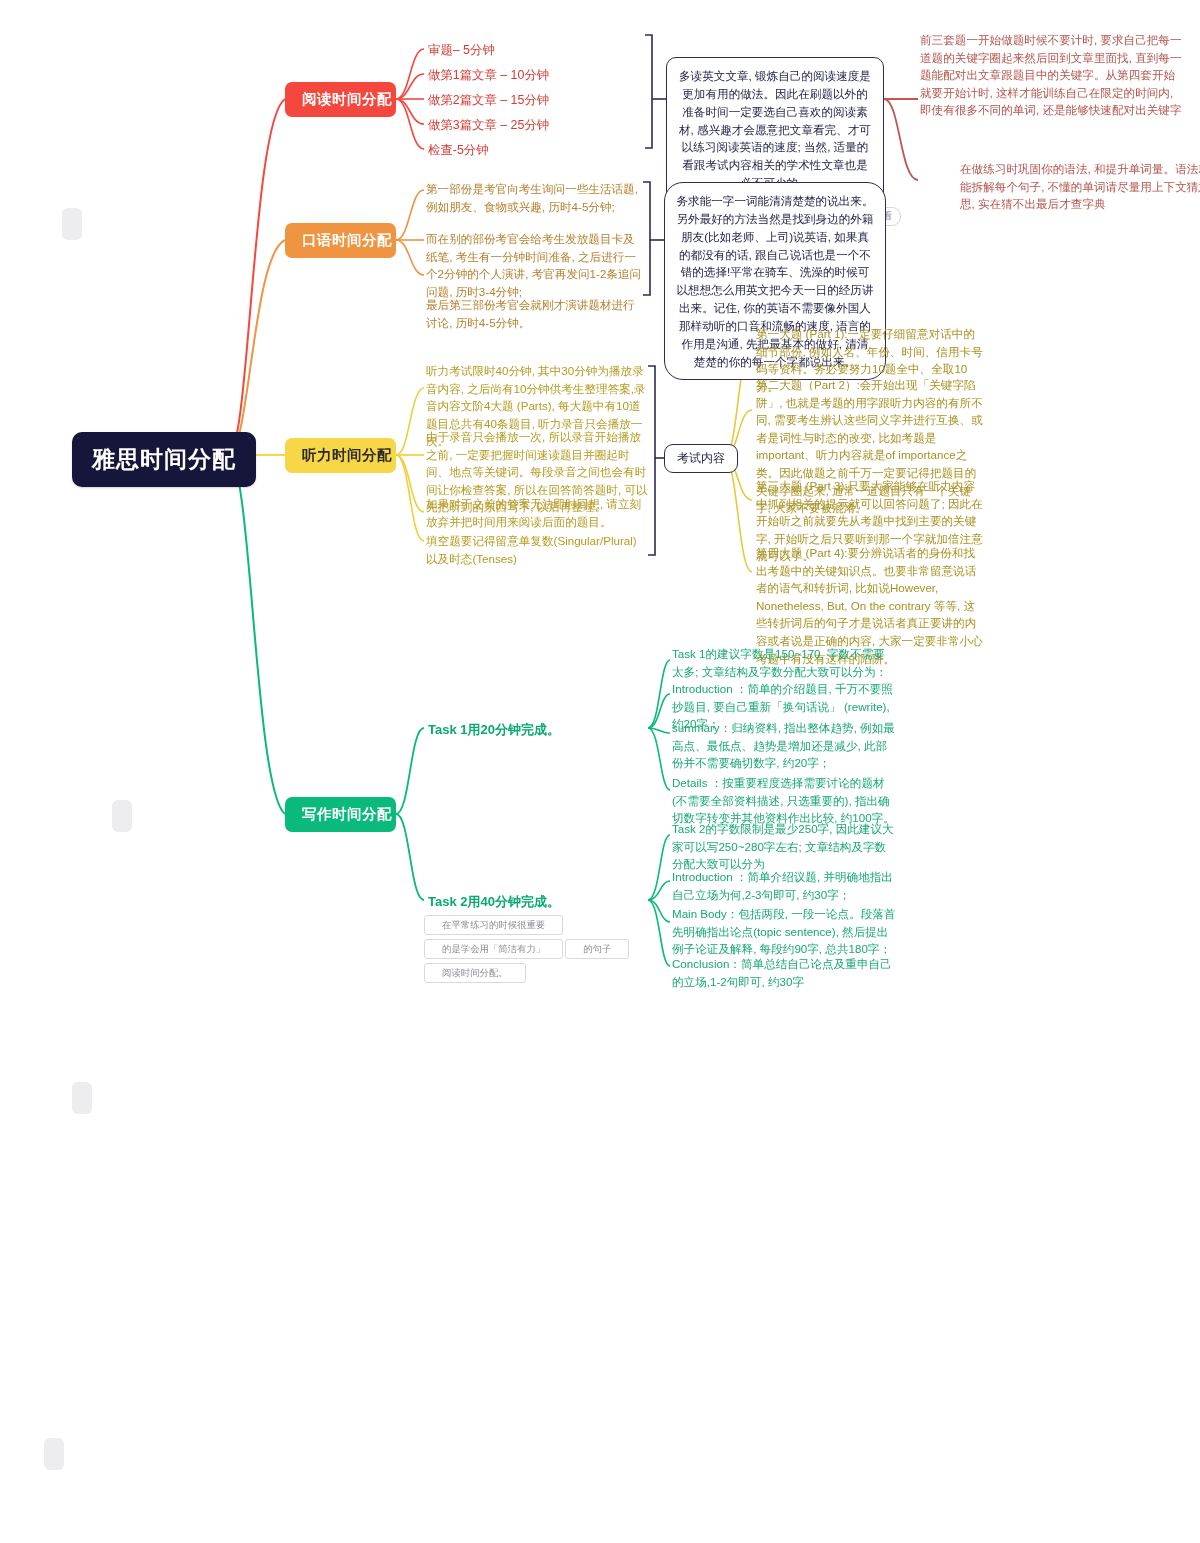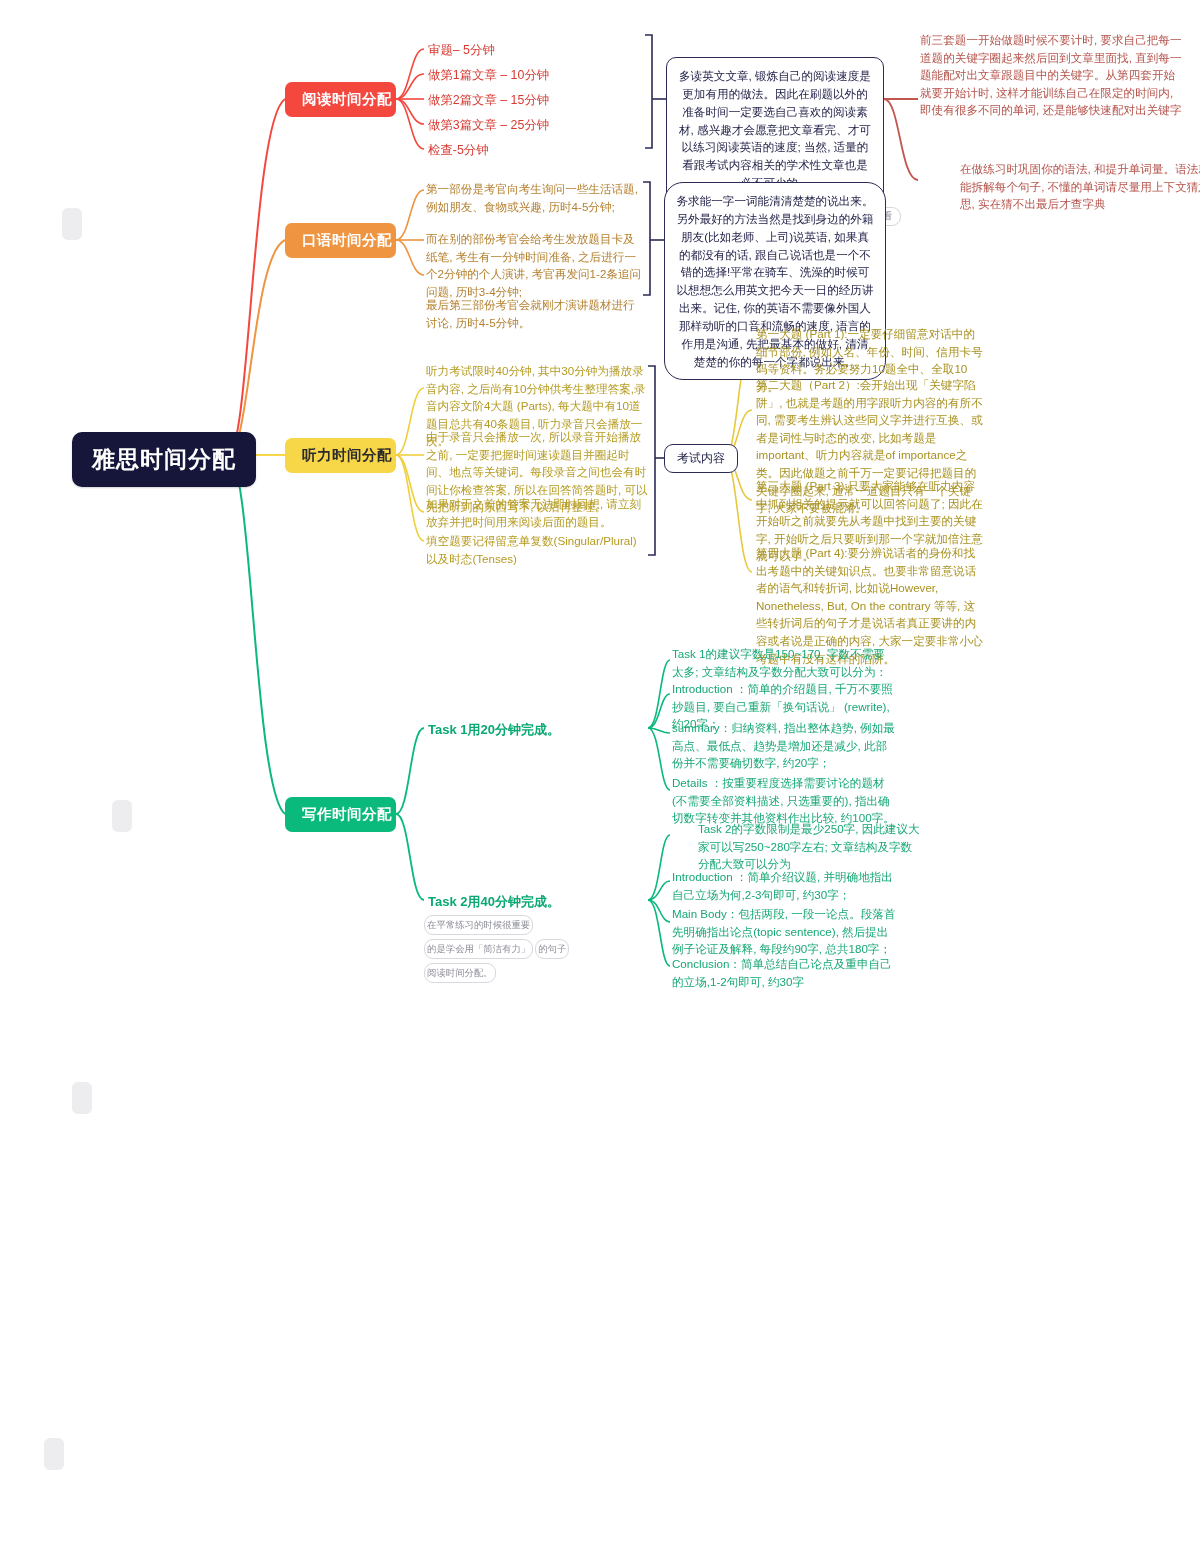--- a/index.html
+++ b/index.html
@@ -101,22 +101,22 @@
     white-space: nowrap;
     background: #fff;
     display: inline-block;
   }
 
   
   .tagwrap { width: 210px; }
   .tag {
     display: inline-block;
     border: 1px solid #d8d8de;
-    border-radius: 9px;
-    padding: 2px 2px;
+    border-radius: 3px;
+    padding: 2px 17px;
     margin: 0 2px 3px 0;
     font-size: 9.4px;
     line-height: 1.5;
     color: #8c8c99;
     white-space: nowrap;
   }
 
   
   .para.red { color: #b5544c; }
 
@@ -277,19 +277,19 @@
 
   <div class="node tagwrap" style="left:424px;top:914px;">
     <span class="tag">在平常练习的时候很重要</span><span class="tag">的是学会用「简洁有力」</span><span class="tag">的句子</span><span class="tag">阅读时间分配。</span>
   </div>
 
   <div class="node para green" style="left:672px;top:645px;width:224px;">Task 1的建议字数是150~170, 字数不需要太多; 文章结构及字数分配大致可以分为：</div>
   <div class="node para green" style="left:672px;top:680px;width:224px;">Introduction ：简单的介绍题目, 千万不要照抄题目, 要自己重新「换句话说」 (rewrite), 约20字；</div>
   <div class="node para green" style="left:672px;top:719px;width:224px;">summary：归纳资料, 指出整体趋势, 例如最高点、最低点、趋势是增加还是减少, 此部份并不需要确切数字, 约20字；</div>
   <div class="node para green" style="left:672px;top:774px;width:224px;">Details ：按重要程度选择需要讨论的题材 (不需要全部资料描述, 只选重要的), 指出确切数字转变并其他资料作出比较, 约100字。</div>
 
-  <div class="node para green" style="left:672px;top:820px;width:224px;margin-left:26px;">Task 2的字数限制是最少250字, 因此建议大家可以写250~280字左右; 文章结构及字数分配大致可以分为</div>
+  <div class="node para green" style="left:672px;top:820px;width:224px;">Task 2的字数限制是最少250字, 因此建议大家可以写250~280字左右; 文章结构及字数分配大致可以分为</div>
   <div class="node para green" style="left:672px;top:868px;width:224px;">Introduction ：简单介绍议题, 并明确地指出自己立场为何,2-3句即可, 约30字；</div>
   <div class="node para green" style="left:672px;top:905px;width:224px;">Main Body：包括两段, 一段一论点。段落首先明确指出论点(topic sentence), 然后提出例子论证及解释, 每段约90字, 总共180字；</div>
   <div class="node para green" style="left:672px;top:955px;width:224px;">Conclusion：简单总结自己论点及重申自己的立场,1-2句即可, 约30字</div>
 
   <div class="footer">Presented with XMind</div>
 </div>
 
 </body></html>

